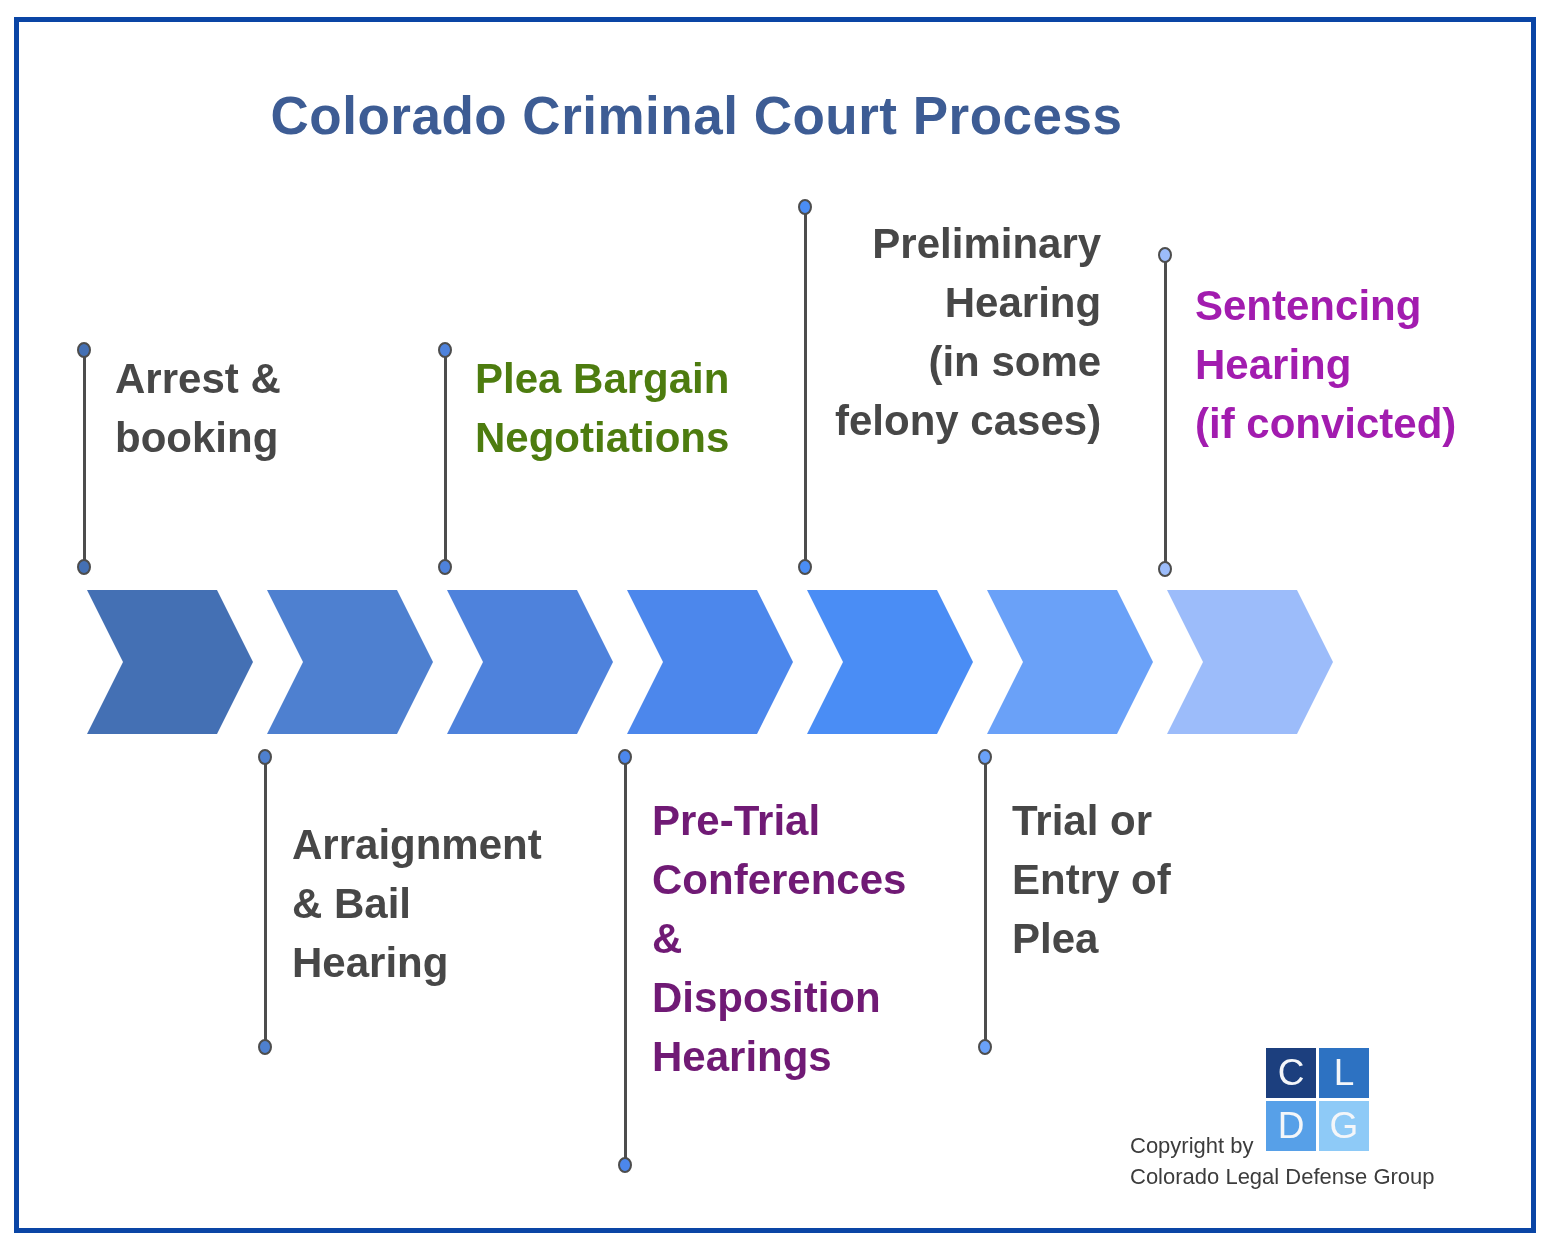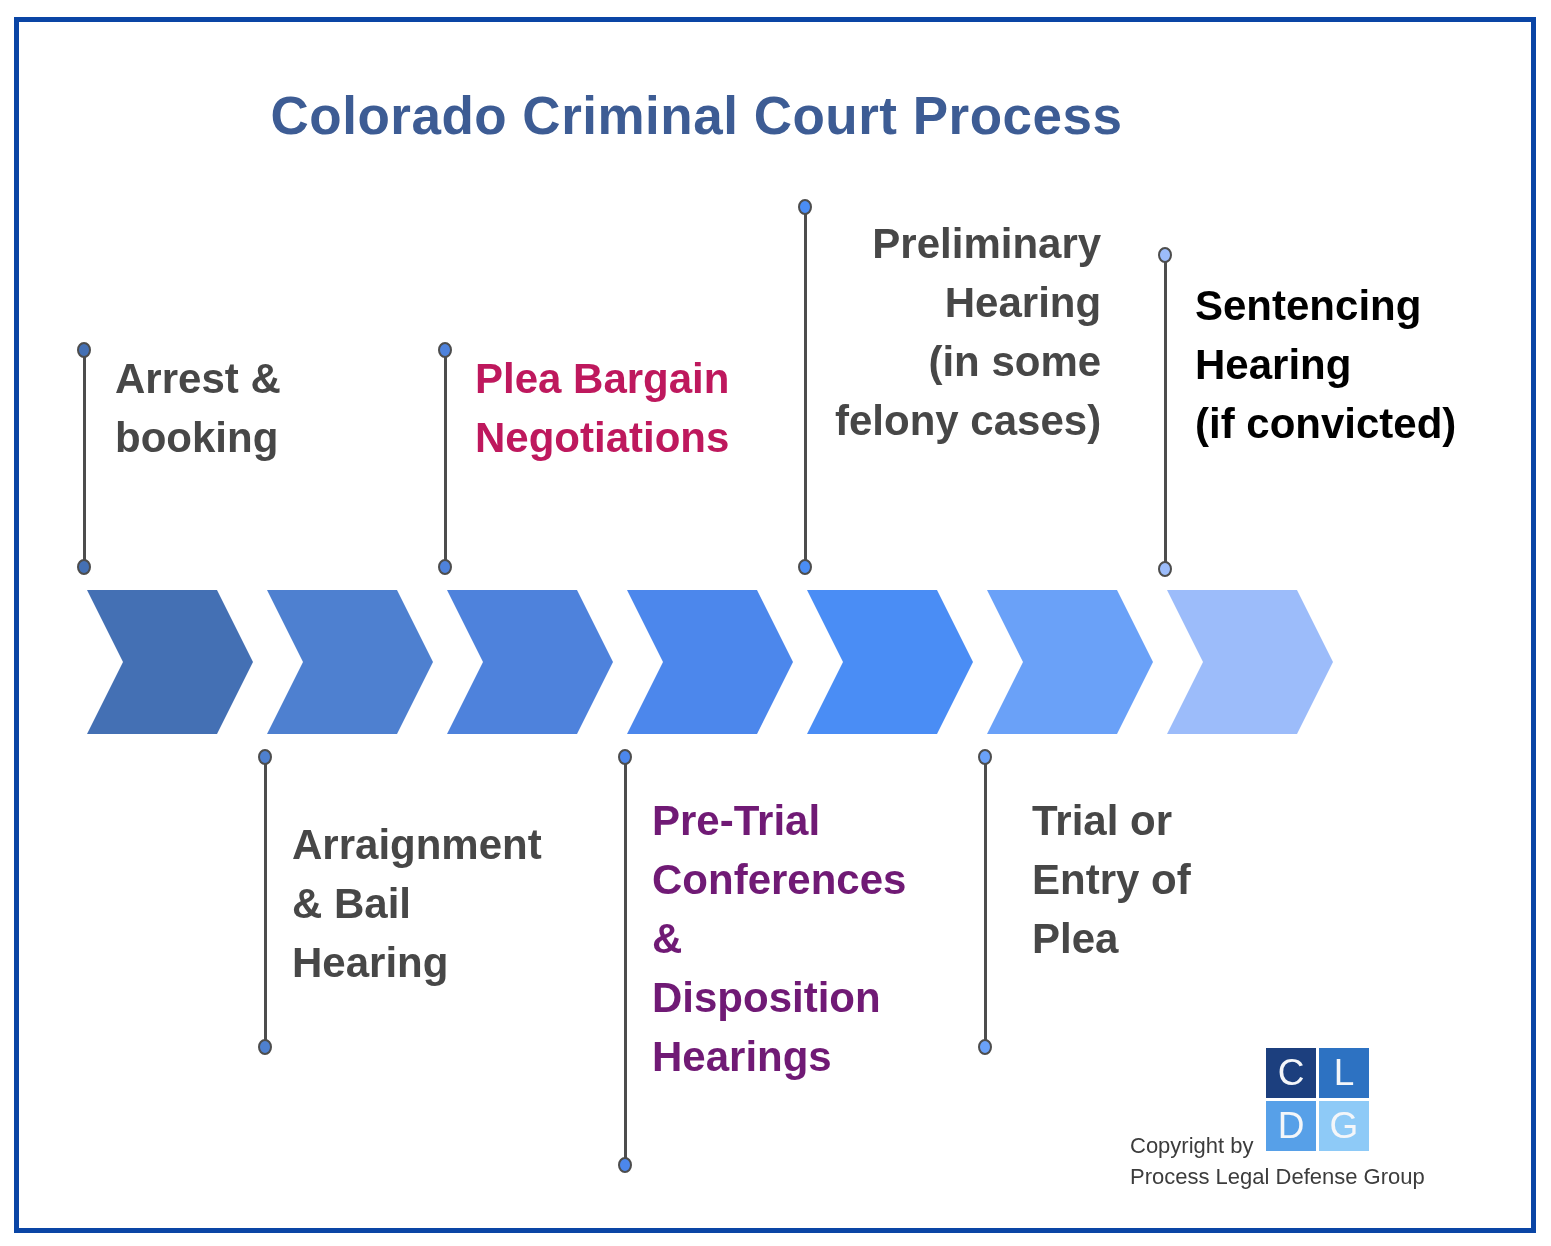--- a/index.html
+++ b/index.html
@@ -126,41 +126,41 @@
 <div class="connector" style="left:984px;top:758px;height:288px">
   <span class="dot top" style="background: rgb(106, 161, 248);"></span>
   <span class="dot bottom" style="background: rgb(106, 161, 248);"></span>
 </div>
 
 <div class="step-label" style="left: 115px; top: 349px; color: rgb(71, 71, 71);">Arrest &amp;
 booking</div>
 <div class="step-label" style="left: 292px; top: 815px; color: rgb(71, 71, 71);">Arraignment
 &amp; Bail
 Hearing</div>
-<div class="step-label" style="left: 475px; top: 349px; color: #be185d;">Plea Bargain
+<div class="step-label" style="left: 475px; top: 349px; color: #4d7c0f;">Plea Bargain
 Negotiations</div>
 <div class="step-label" style="left: 652px; top: 791px; color: #701a75;">Pre-Trial
 Conferences
 &amp;
 Disposition
 Hearings</div>
 <div class="step-label" style="left: 835px; top: 214px; color: rgb(71, 71, 71); text-align: right;">Preliminary
 Hearing
 (in some
 felony cases)</div>
-<div class="step-label" style="left: 1012px; top: 791px; color: rgb(71, 71, 71); margin-left: 20px;">Trial or
+<div class="step-label" style="left: 1012px; top: 791px; color: rgb(71, 71, 71);">Trial or
 Entry of
 Plea</div>
-<div class="step-label" style="left: 1195px; top: 276px; color: #000000;">Sentencing
+<div class="step-label" style="left: 1195px; top: 276px; color: #a21caf;">Sentencing
 Hearing
 (if convicted)</div>
 
 <div class="logo">
   <div class="logo-sq" style="background: rgb(28, 63, 126);">C</div>
   <div class="logo-sq" style="background: rgb(45, 114, 194);">L</div>
   <div class="logo-sq" style="background: rgb(87, 160, 232);">D</div>
   <div class="logo-sq" style="background: rgb(142, 202, 247);">G</div>
 </div>
 
 <div class="copyright">
   <div>Copyright by</div>
-  <div>Process Legal Defense Group</div>
+  <div>Colorado Legal Defense Group</div>
 </div>
 
 </body></html>

